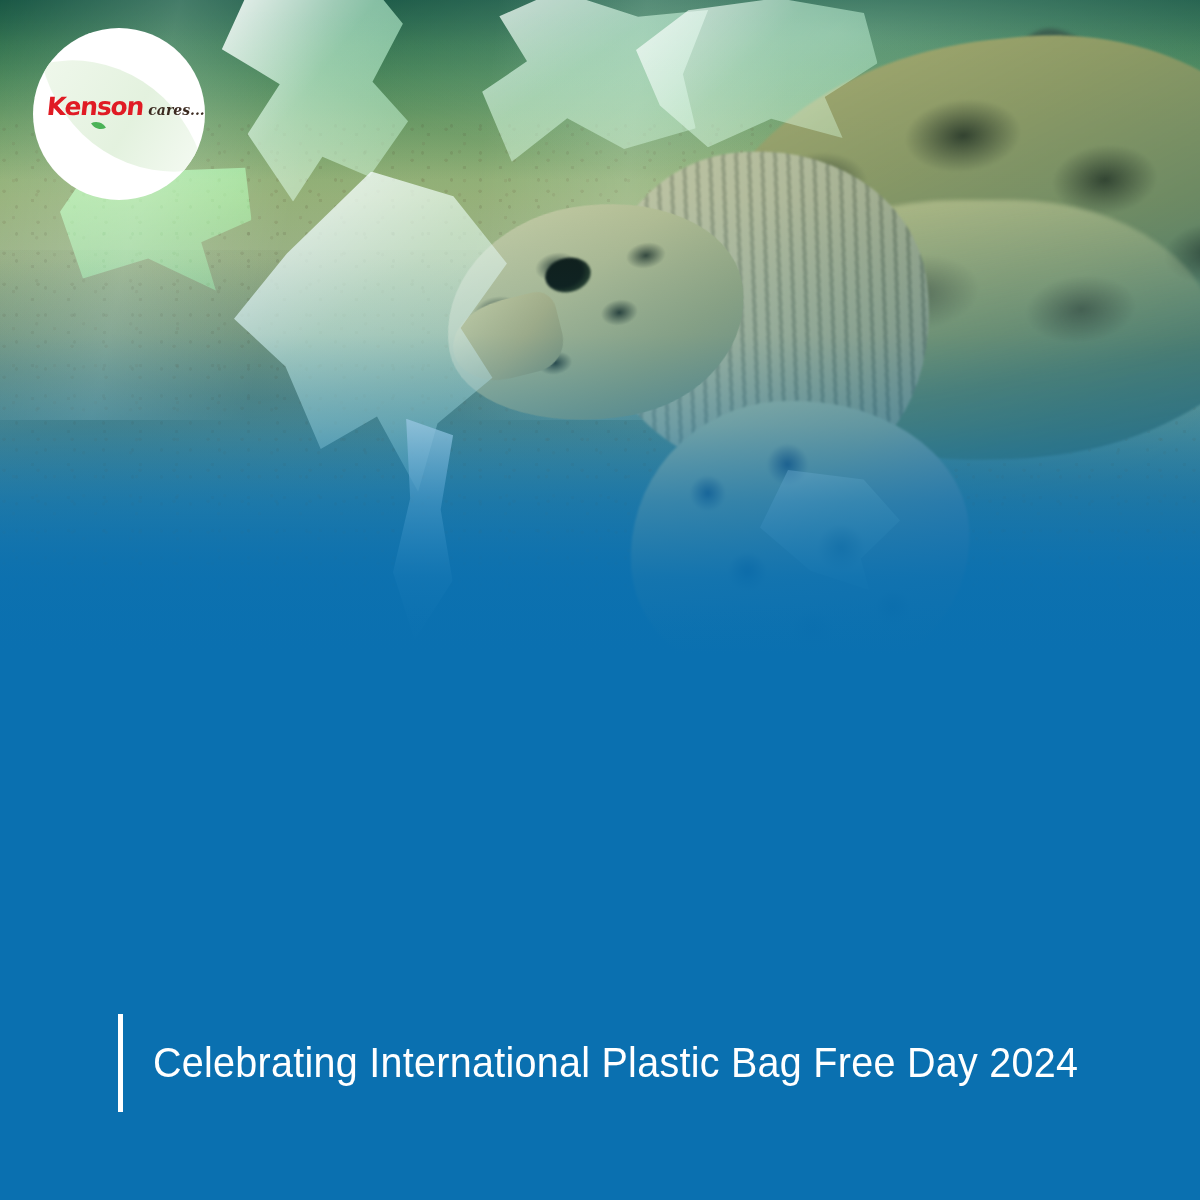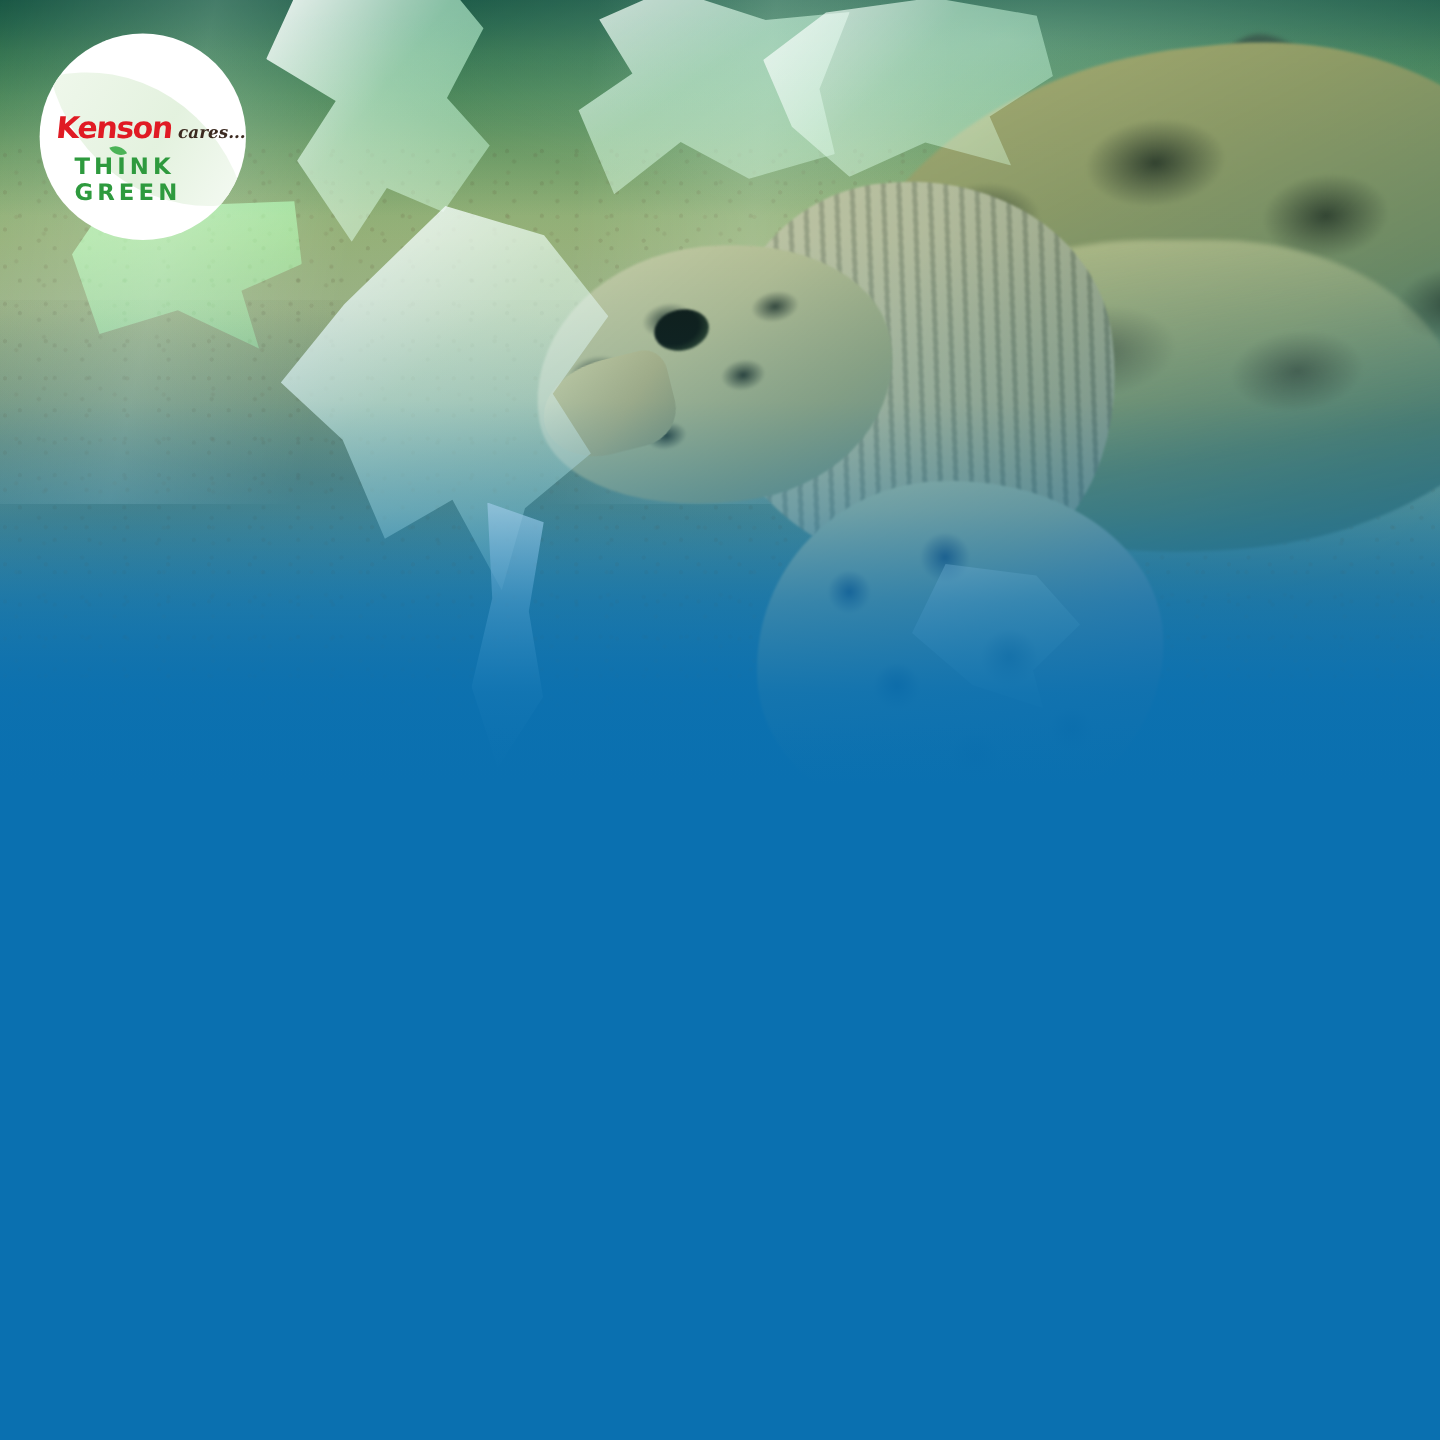--- a/index.html
+++ b/index.html
@@ -349,19 +349,22 @@
 
   <div class="logo">
     <div class="logo-leaf"></div>
     <div class="logo-leaf-vein"></div>
     <div class="logo-text">
       <div class="kenson-row">
         <span class="kenson">Kenson</span>
         <span class="cares">cares......</span>
       </div>
       <span class="mini-leaf"></span>
-      <div class="think-green">THINK GREEN</div>
     </div>
   </div>
 
 
+  <div class="subtitle-wrap">
+    <div class="sub-rule"></div>
+    <div class="subtitle">Celebrating International Plastic Bag Free Day 2024</div>
+  </div>
 
 </div>
 
 </body></html>

